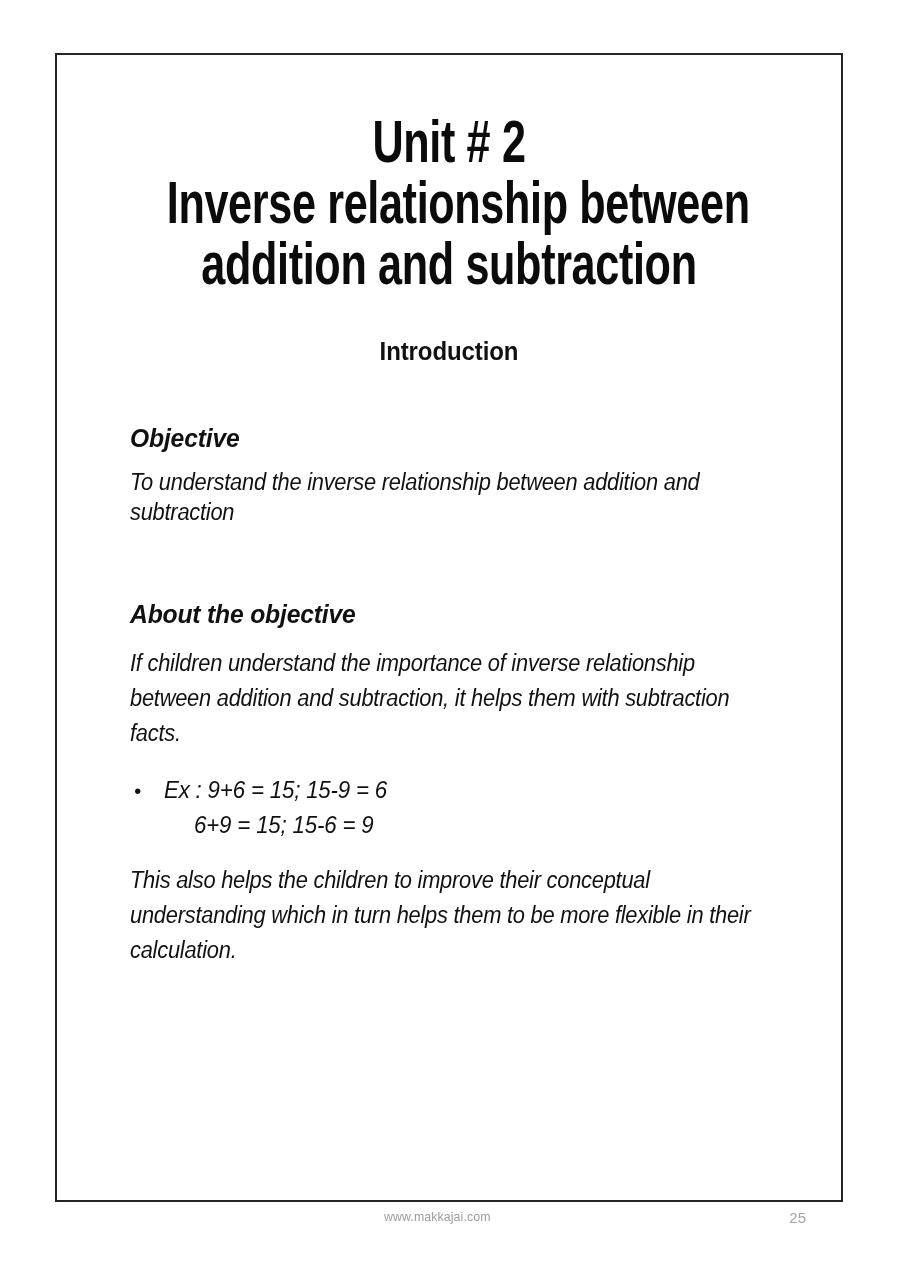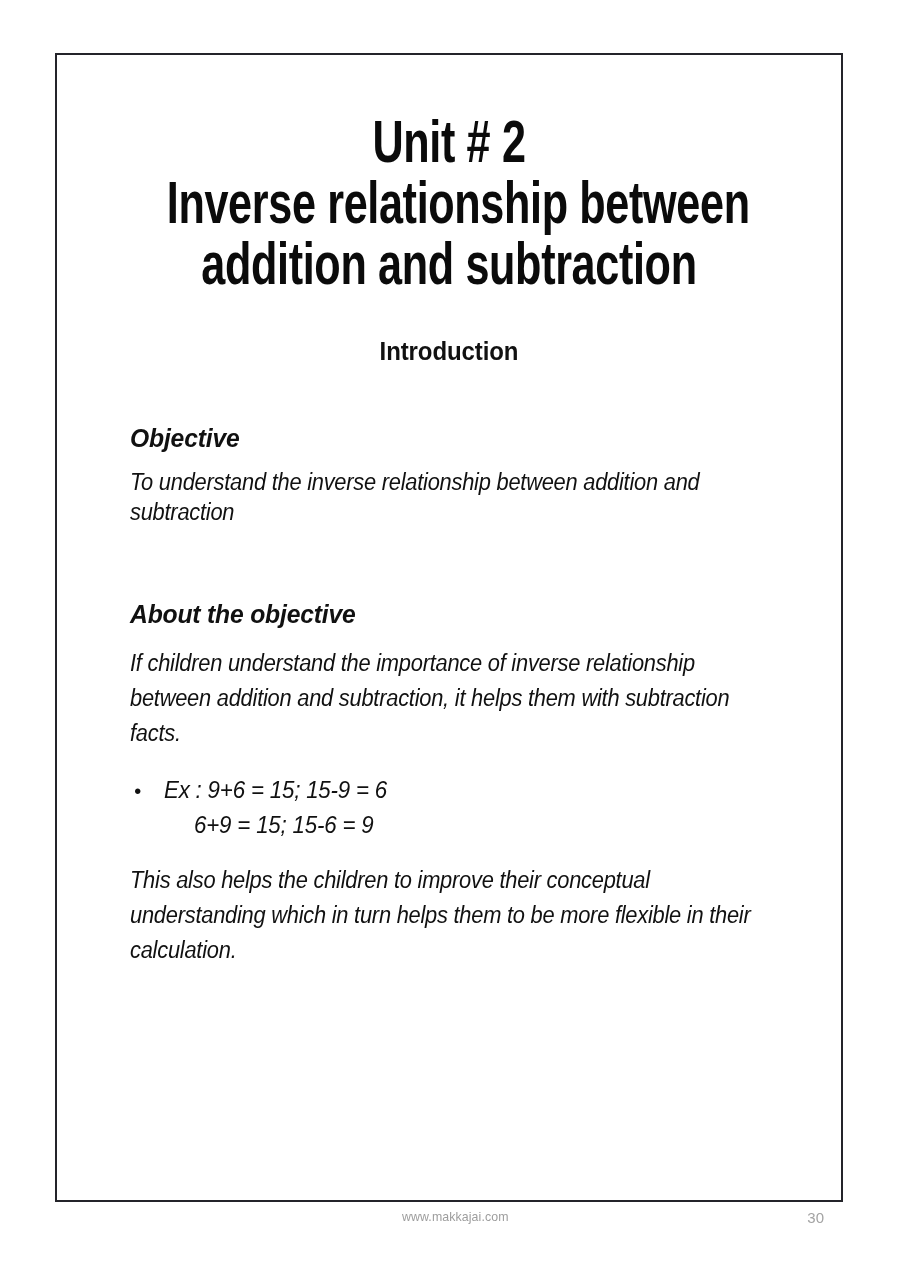--- a/index.html
+++ b/index.html
@@ -124,21 +124,21 @@
     line-height: 35px;
   }
   #example-line-1 { display: block; }
   #example-line-2 { display: block; padding-left: 31px; }
 
   #closing-paragraph { margin-top: 20px; width: 660px; }
 
   
   #page-footer {
     position: absolute;
-    left: 72px;
+    left: 54px;
     top: 1209px;
     width: 788px;
     height: 28px;
   }
   #footer-site-url {
     position: absolute;
     left: 330px;
     top: 0;
     font-size: 13px;
     color: #9d9d9d;
@@ -181,14 +181,14 @@
       <span id="example-line-2">6+9 = 15;  15-6 = 9</span>
     </div>
 
     <p class="body-paragraph loose" id="closing-paragraph">This also helps the children to improve their conceptual understanding which in turn helps them to be more flexible in their calculation.</p>
 
   </div>
 </div>
 
 <div id="page-footer">
   <span id="footer-site-url">www.makkajai.com</span>
-  <span id="footer-page-number">30</span>
+  <span id="footer-page-number">25</span>
 </div>
 
 </body></html>

